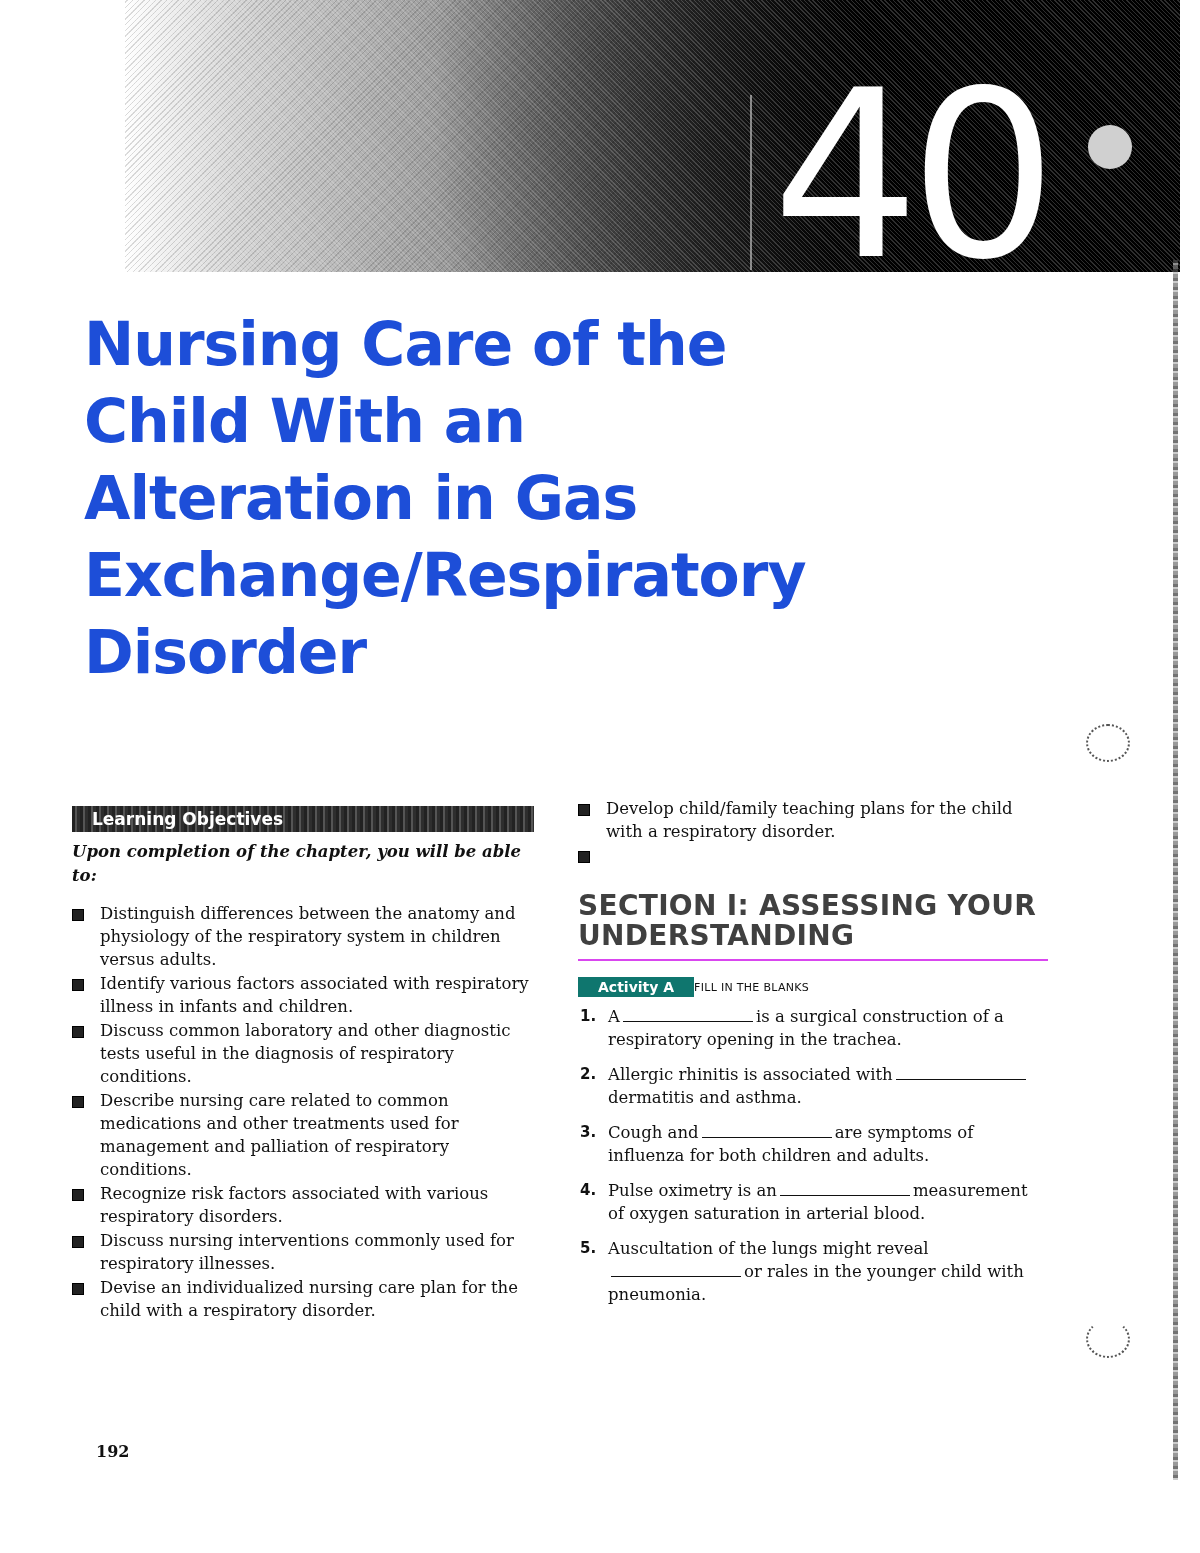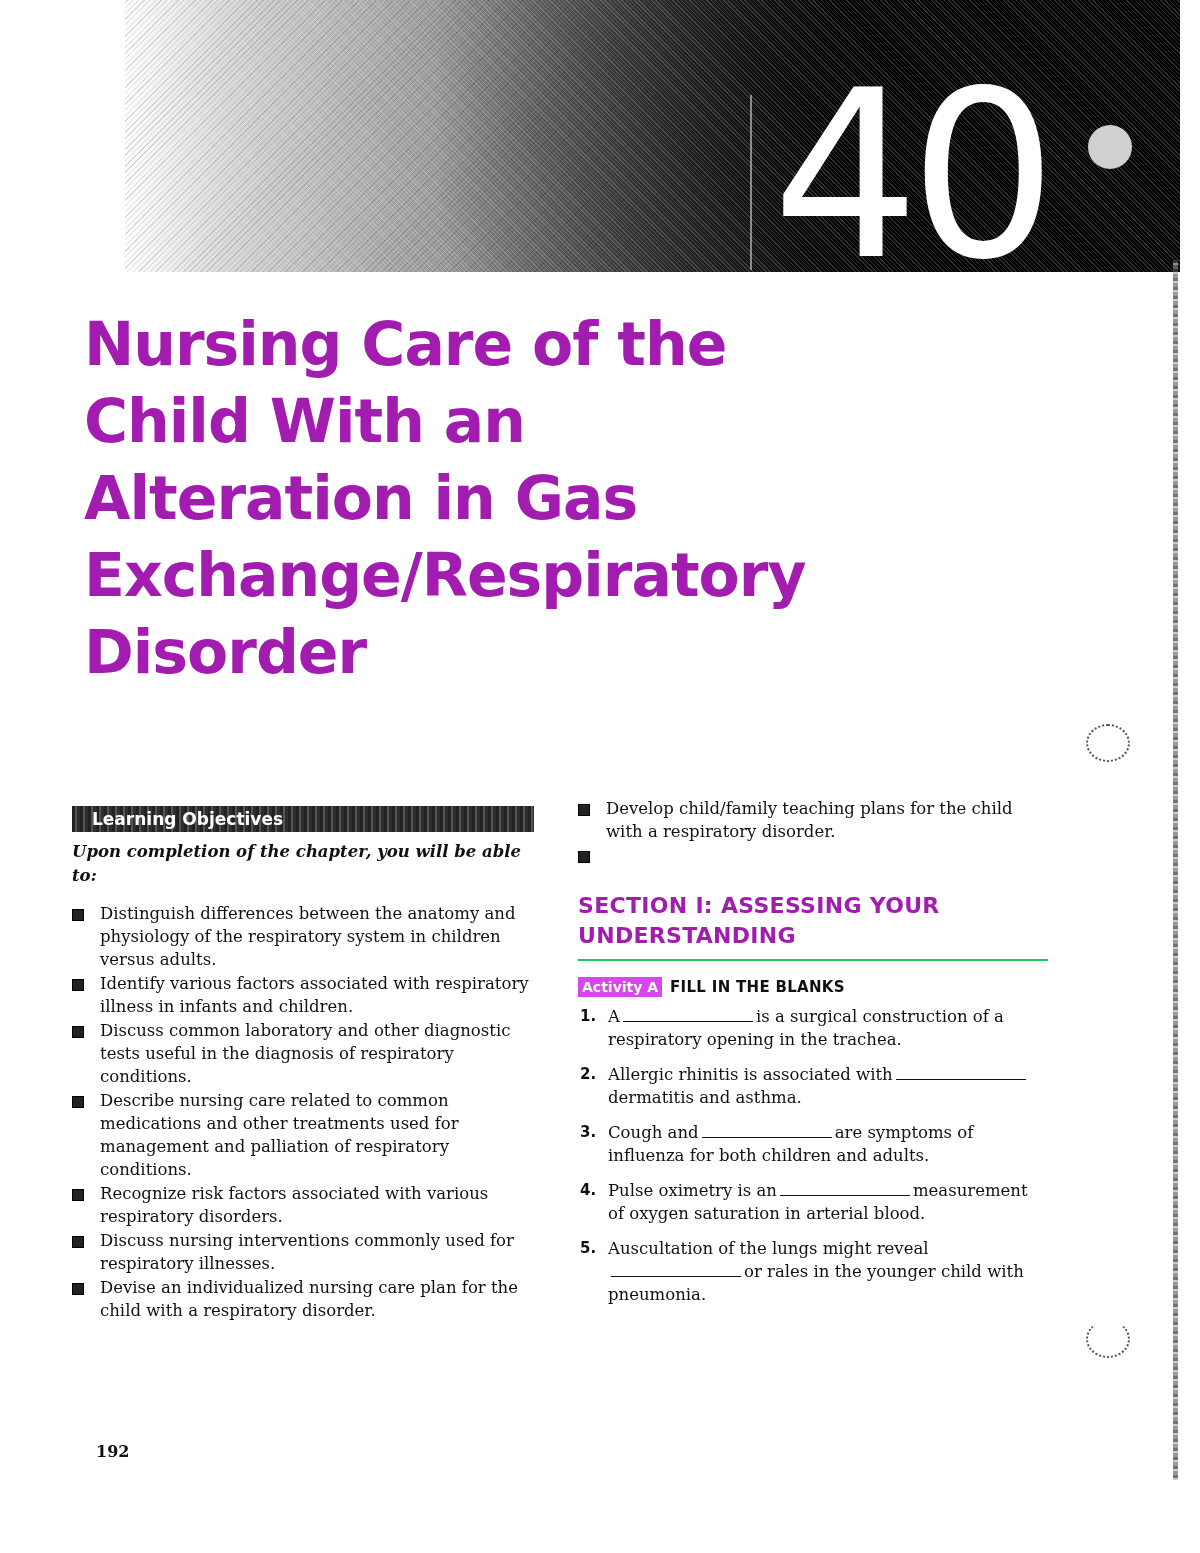--- a/index.html
+++ b/index.html
@@ -26,48 +26,48 @@
   .chapter-dot { position: absolute; left: 1088px; top: 125px; width: 44px; height: 44px; border-radius: 50%; background: #d0d0d0; z-index: 3; }
 
   .page-edge { position: absolute; left: 1173px; top: 260px; width: 5px; height: 1220px;
     background: repeating-linear-gradient(180deg, #444 0 3px, #bbb 3px 5px, #777 5px 9px); opacity: 0.75; }
   .punch-hole { position: absolute; width: 40px; height: 34px; border: 2px dotted #555; border-radius: 50%; }
   .hole-1 { left: 1086px; top: 724px; }
   .hole-2 { left: 1086px; top: 1320px; border-top-color: transparent; }
 
   .chapter-title {
     position: absolute; left: 84px; top: 306px; width: 760px; margin: 0;
-    font-family: "DejaVu Sans", sans-serif; font-weight: bold; font-size: 60px; line-height: 77px; color: #a21caf;
+    font-family: "DejaVu Sans", sans-serif; font-weight: bold; font-size: 60px; line-height: 77px; color: #1d4ed8;
     letter-spacing: -1px;
   }
 
   .col-left { position: absolute; left: 72px; top: 806px; width: 462px; }
   .col-right { position: absolute; left: 578px; top: 797px; width: 470px; }
 
   .lo-banner {
     height: 26px; background: repeating-linear-gradient(90deg, #222 0 3px, #555 3px 5px, #2e2e2e 5px 8px);
     color: #fff; font-family: "DejaVu Sans", sans-serif; font-weight: bold; font-size: 17px; line-height: 26px;
     padding-left: 20px; margin-bottom: 8px;
   }
   .lo-intro { font-style: italic; font-weight: bold; font-size: 16.5px; line-height: 24px; margin: 0 0 14px 0; }
 
   ul.obj { list-style: none; margin: 0; padding: 0; }
   ul.obj li { position: relative; padding-left: 28px; font-size: 16.5px; line-height: 23px; margin-bottom: 1px; }
   .bullet { position: absolute; left: 0; top: 7px; width: 10px; height: 10px; background: #222; border: 1px solid #000; }
 
   .section-heading {
-    margin: 48px 0 0 0; font-family: "DejaVu Sans", sans-serif; font-weight: bold; font-size: 22px; line-height: 30px;
-    color: #a21caf; padding-bottom: 8px; border-bottom: 2px solid #22c55e; letter-spacing: 0.3px;
+    margin: 48px 0 0 0; font-family: "DejaVu Sans", sans-serif; font-weight: bold; font-size: 28px; line-height: 30px;
+    color: #404040; padding-bottom: 8px; border-bottom: 2px solid #d946ef; letter-spacing: 0.3px;
   }
   .activity-row { margin-top: 16px; display: flex; align-items: center; }
   .activity-badge {
-    background: #d946ef; color: #fff; font-family: "DejaVu Sans", sans-serif; font-weight: bold; font-size: 14px;
-    padding: 1px 4px; line-height: 18px;
+    background: #0f766e; color: #fff; font-family: "DejaVu Sans", sans-serif; font-weight: bold; font-size: 14px;
+    padding: 1px 20px; line-height: 18px;
   }
-  .activity-title { margin-left: 8px; font-family: "DejaVu Sans", sans-serif; font-weight: bold; font-size: 15px; letter-spacing: 0.3px; }
+  .activity-title { font-family: "DejaVu Sans", sans-serif; font-weight: normal; font-size: 11px; letter-spacing: 0.3px; }
 
   ol.q { list-style: none; margin: 8px 0 0 0; padding: 0; }
   ol.q li { position: relative; padding-left: 30px; font-size: 16.5px; line-height: 23px; margin-bottom: 12px; }
   .qnum { position: absolute; left: 2px; top: 0; font-family: "DejaVu Sans", sans-serif; font-weight: bold; font-size: 15px; }
   .blank { display: inline-block; width: 130px; border-bottom: 1px solid #111; height: 14px; vertical-align: baseline; margin: 0 3px; }
 
   .page-number { position: absolute; left: 96px; top: 1442px; font-size: 16px; font-weight: bold; }
 </style>
 </head>
 <body>

